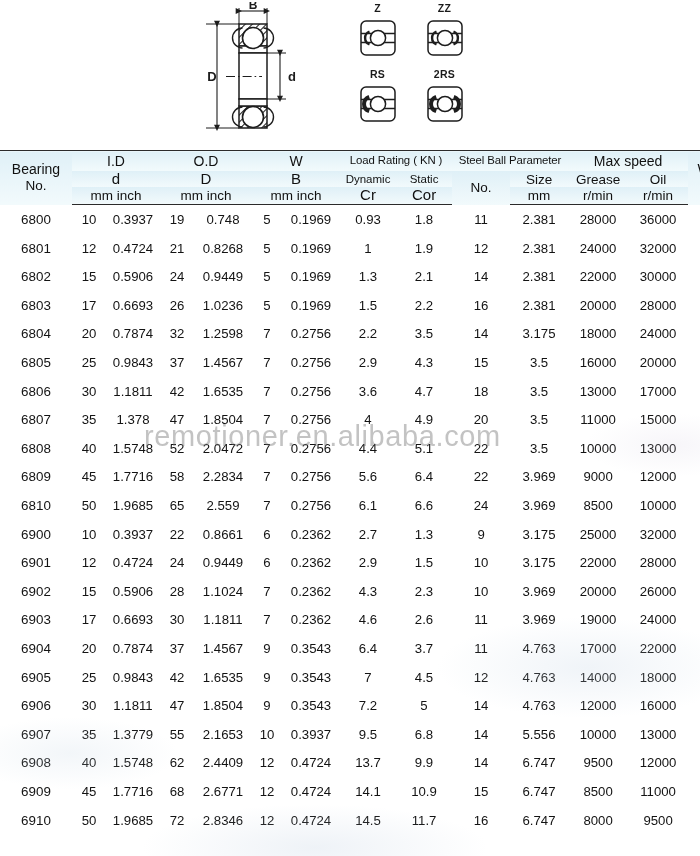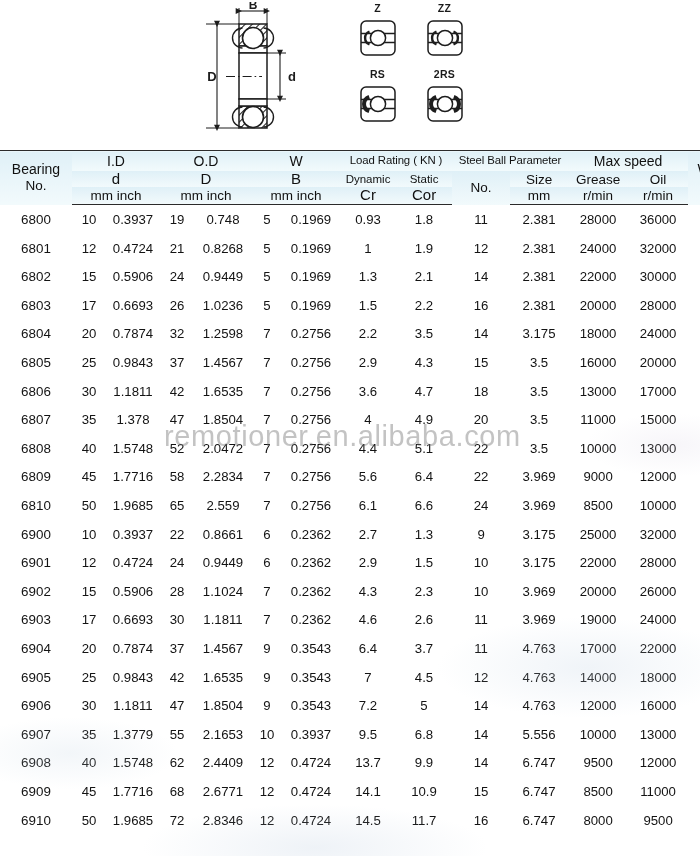--- a/index.html
+++ b/index.html
@@ -109,21 +109,21 @@
     background:
       radial-gradient(ellipse 210px 70px at 84% 78%, rgba(196,212,228,.26), rgba(255,255,255,0) 72%),
       radial-gradient(ellipse 150px 50px at 10% 88%, rgba(198,214,228,.22), rgba(255,255,255,0) 72%),
       radial-gradient(ellipse 240px 60px at 45% 99%, rgba(190,206,224,.26), rgba(255,255,255,0) 72%),
       radial-gradient(ellipse 120px 44px at 96% 52%, rgba(206,198,220,.17), rgba(255,255,255,0) 72%);
   }
 
   
   #watermark {
     position: absolute;
-    left: 164px;
+    left: 144px;
     top: 420px;
     font-size: 29px;
     letter-spacing: .6px;
     color: rgba(112,112,112,.42);
     font-family: "Liberation Sans", sans-serif;
     white-space: nowrap;
     pointer-events: none;
   }
 </style>
 </head>

